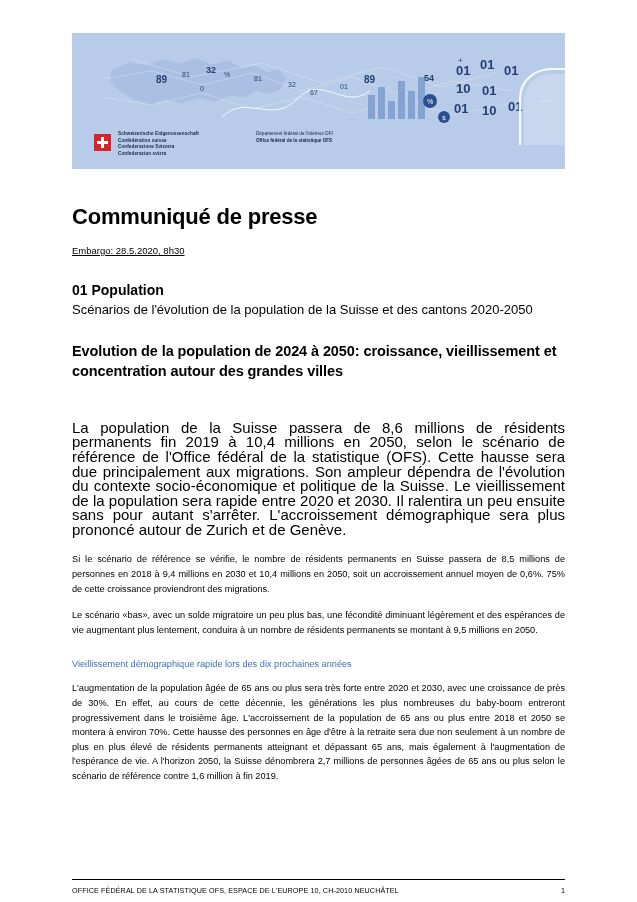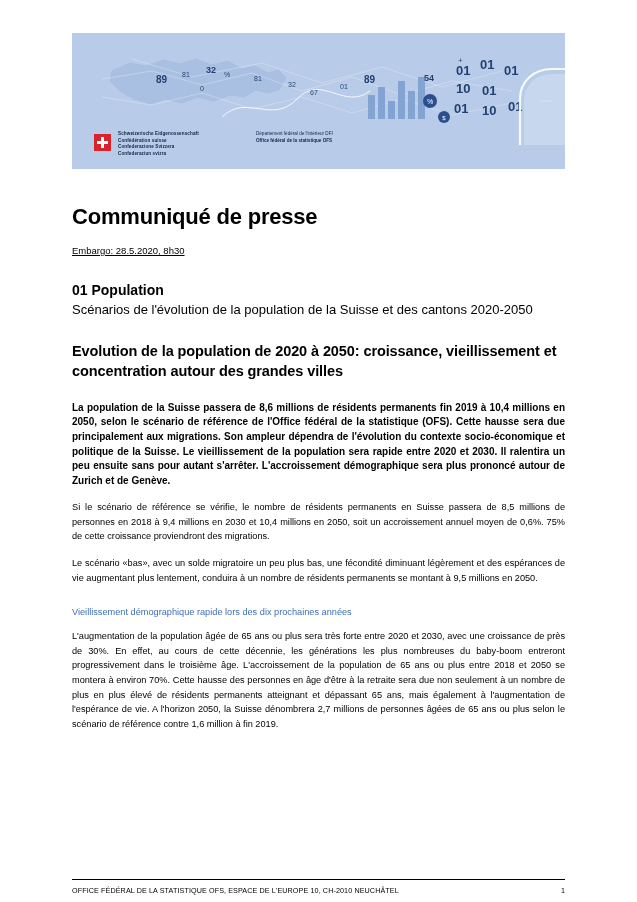--- a/index.html
+++ b/index.html
@@ -107,23 +107,23 @@
     font-size: 13px;
   }
   .headline {
     margin-top: 24px;
     font-size: 14.5px;
     font-weight: bold;
     line-height: 20px;
     letter-spacing: -0.1px;
   }
   .lead {
-    margin-top: 20px;
-    font-size: 10px;
-    font-weight: bold;
+    margin-top: 40px;
+    font-size: 15px;
+    font-weight: normal;
     line-height: 14.6px;
     text-align: justify;
   }
   .para {
     margin-top: 12px;
     font-size: 9.2px;
     line-height: 14.6px;
     text-align: justify;
   }
   .section-heading {
@@ -242,21 +242,21 @@
       </div>
     </div>
   </div>
 
   <h1 class="doc-title">Communiqué de presse</h1>
   <div class="embargo">Embargo: 28.5.2020, 8h30</div>
 
   <div class="theme">01 Population</div>
   <div class="subject">Scénarios de l'évolution de la population de la Suisse et des cantons 2020-2050</div>
 
-  <h2 class="headline">Evolution de la population de 2020 à 2050: croissance, vieillissement et concentration autour des grandes villes</h2>
+  <h2 class="headline">Evolution de la population de 2024 à 2050: croissance, vieillissement et concentration autour des grandes villes</h2>
 
   <p class="lead">La population de la Suisse passera de 8,6 millions de résidents permanents fin 2019 à 10,4 millions en 2050, selon le scénario de référence de l'Office fédéral de la statistique (OFS). Cette hausse sera due principalement aux migrations. Son ampleur dépendra de l'évolution du contexte socio-économique et politique de la Suisse. Le vieillissement de la population sera rapide entre 2020 et 2030. Il ralentira un peu ensuite sans pour autant s'arrêter. L'accroissement démographique sera plus prononcé autour de Zurich et de Genève.</p>
 
   <p class="para">Si le scénario de référence se vérifie, le nombre de résidents permanents en Suisse passera de 8,5 millions de personnes en 2018 à 9,4 millions en 2030 et 10,4 millions en 2050, soit un accroissement annuel moyen de 0,6%. 75% de cette croissance proviendront des migrations.</p>
   <p class="para">Le scénario «bas», avec un solde migratoire un peu plus bas, une fécondité diminuant légèrement et des espérances de vie augmentant plus lentement, conduira à un nombre de résidents permanents se montant à 9,5 millions en 2050.</p>
 
   <h3 class="section-heading">Vieillissement démographique rapide lors des dix prochaines années</h3>
 
   <p class="para">L'augmentation de la population âgée de 65 ans ou plus sera très forte entre 2020 et 2030, avec une croissance de près de 30%. En effet, au cours de cette décennie, les générations les plus nombreuses du baby-boom entreront progressivement dans le troisième âge. L'accroissement de la population de 65 ans ou plus entre 2018 et 2050 se montera à environ 70%. Cette hausse des personnes en âge d'être à la retraite sera due non seulement à un nombre de plus en plus élevé de résidents permanents atteignant et dépassant 65 ans, mais également à l'augmentation de l'espérance de vie. A l'horizon 2050, la Suisse dénombrera 2,7 millions de personnes âgées de 65 ans ou plus selon le scénario de référence contre 1,6 million à fin 2019.</p>
 

